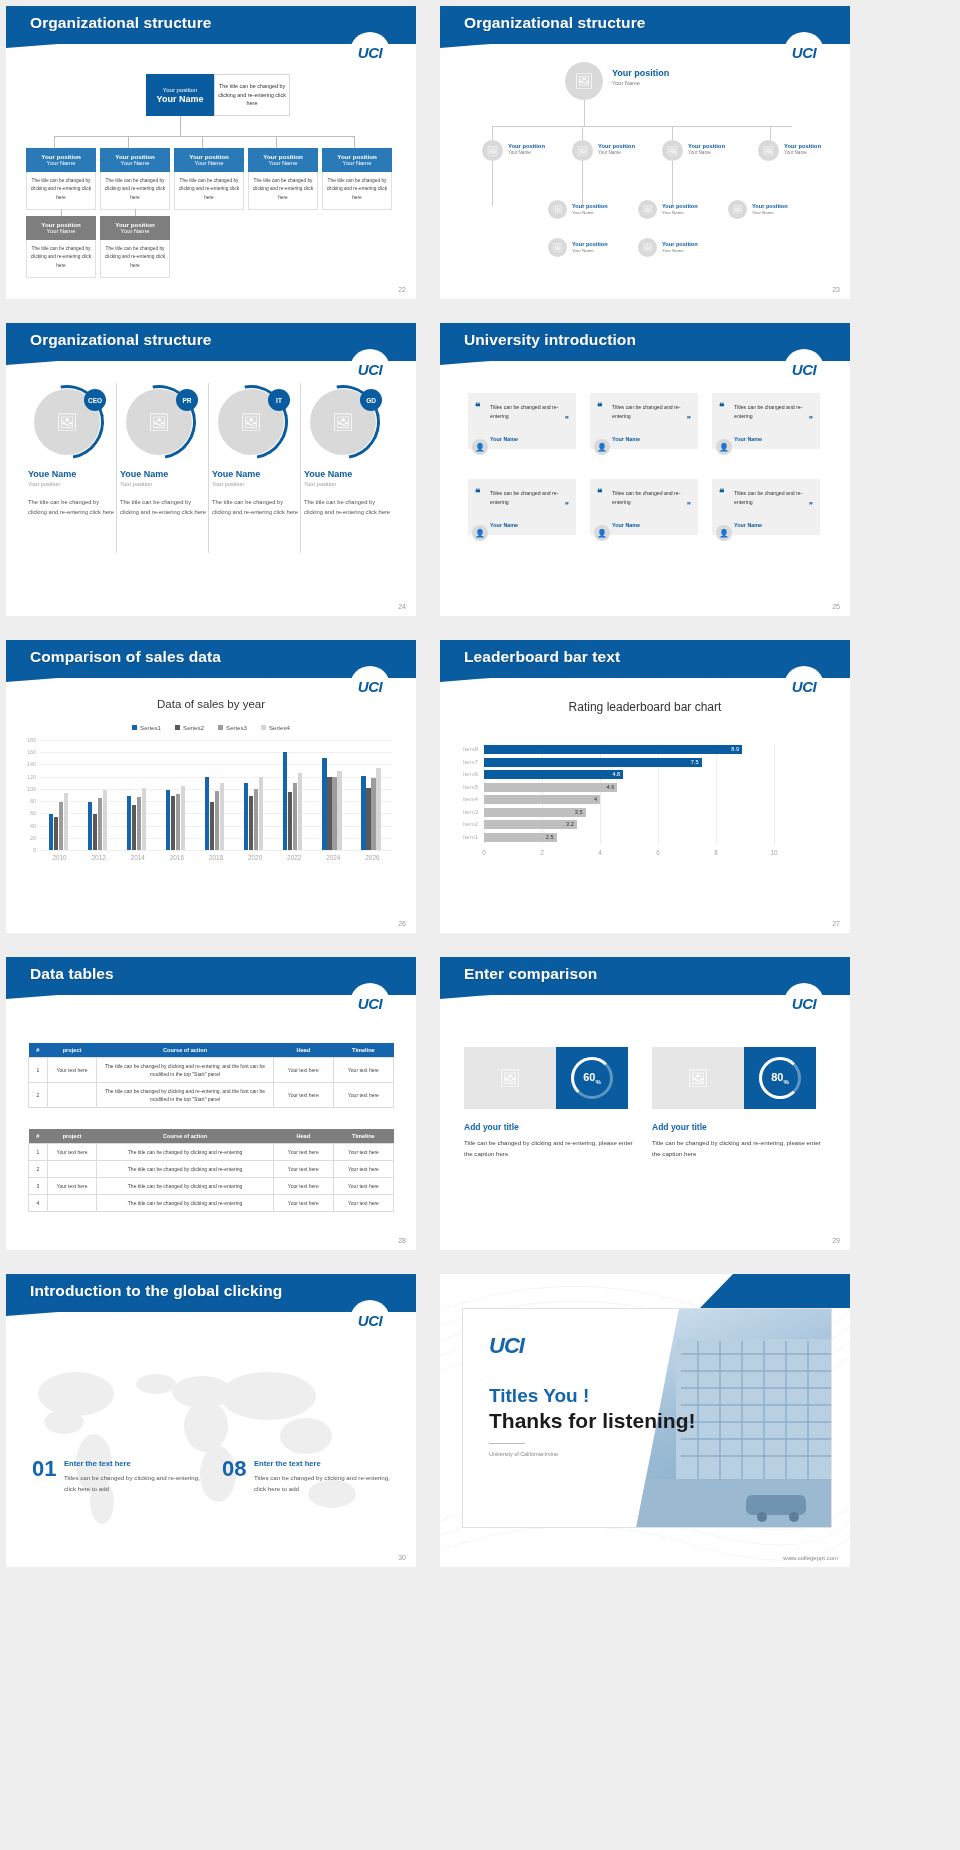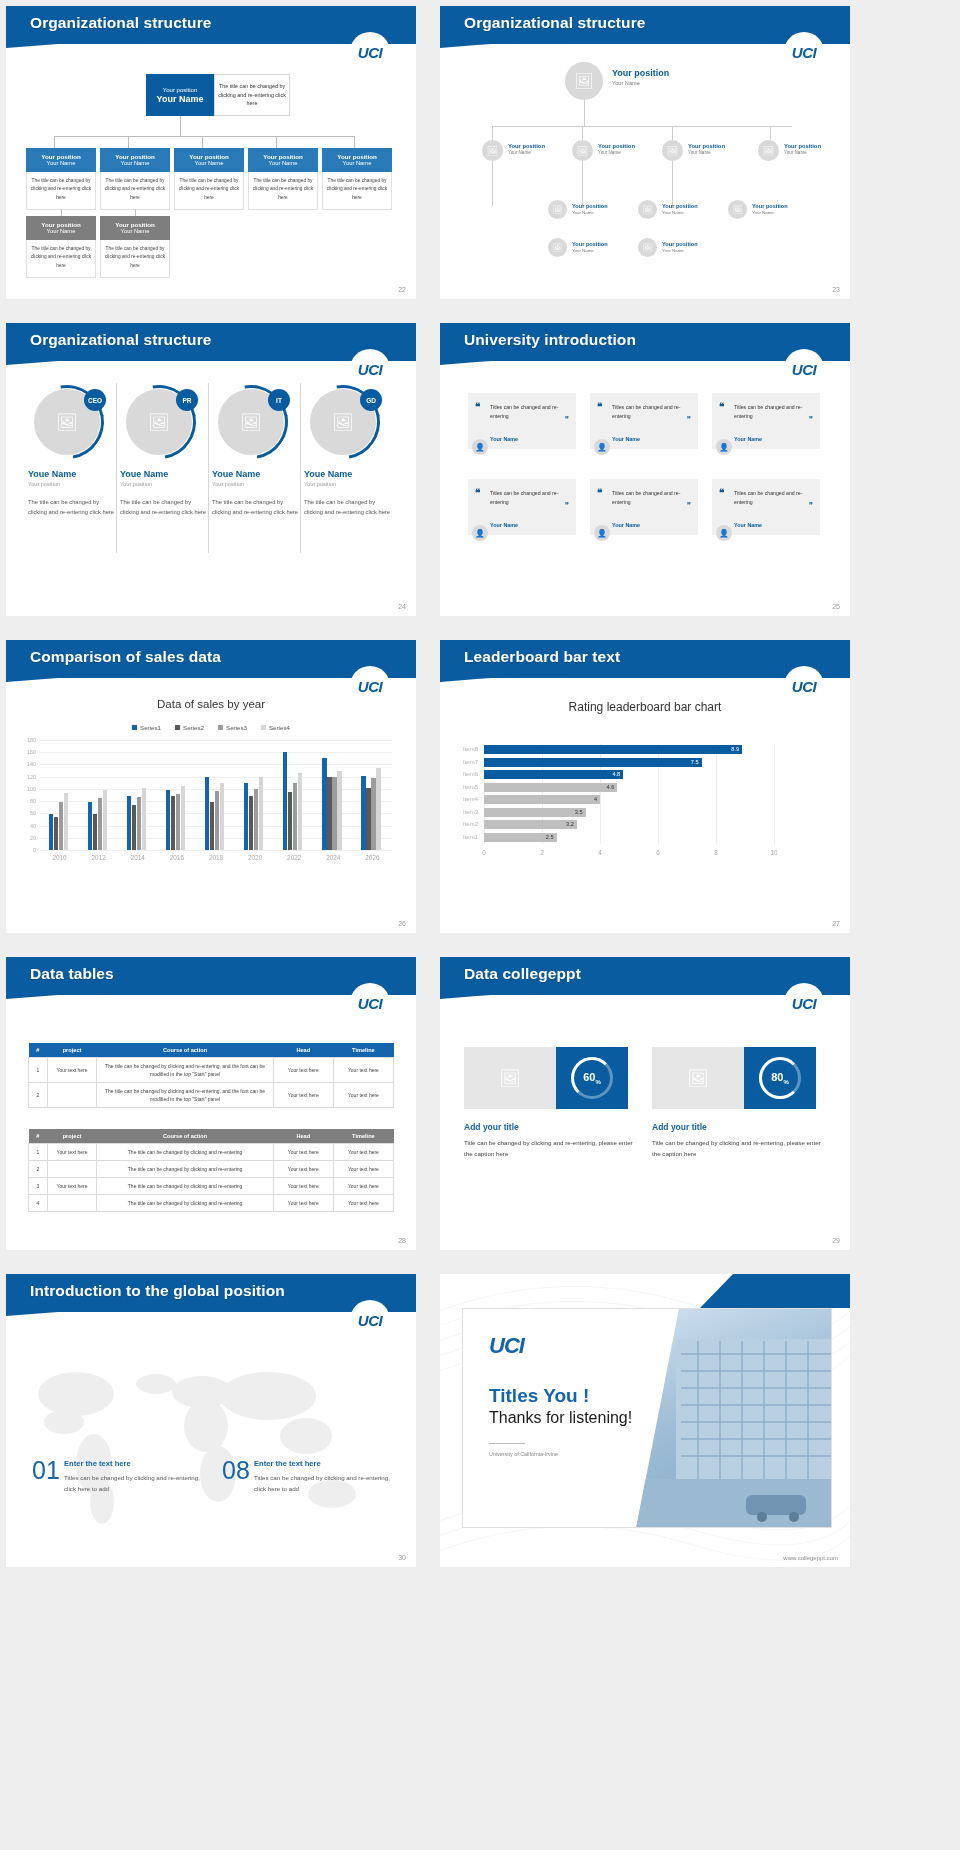--- a/index.html
+++ b/index.html
@@ -120,31 +120,31 @@
   .s29 .don { width:72px; background:#0A5CA0; display:flex; align-items:center; justify-content:center; }
   .s29 .don .ring2 { width:42px; height:42px; border-radius:50%; border:3px solid rgba(255,255,255,.35);
       display:flex; align-items:center; justify-content:center; position:relative;}
   .s29 .don .ring2 .arc2 { position:absolute; left:-3px; top:-3px; width:42px; height:42px;
       border-radius:50%; border:3px solid transparent; border-top-color:#fff; border-left-color:#fff;}
   .s29 .don .pc { color:#fff; font-size:11px; font-weight:bold; }
   .s29 .don .pc sub { font-size:6px; }
   .s29 .ttl { position:absolute; color:#1565AE; font-weight:bold; font-size:8.5px; }
   .s29 .cap { position:absolute; color:#444; font-size:6.2px; line-height:1.85; width:172px; }
   
-  .s30 .num { position:absolute; color:#1565AE; font-size:25px; font-weight:normal; }
+  .s30 .num { position:absolute; color:#1565AE; font-size:22px; font-weight:bold; }
   .s30 .hd2 { position:absolute; color:#1565AE; font-size:7.6px; font-weight:bold; }
   .s30 .bd2 { position:absolute; color:#555; font-size:6.2px; line-height:1.8; width:140px; }
   .s30 .mapbg { position:absolute; left:0; top:60px; width:410px; height:225px; opacity:.3;}
   
   .s31 .inner { position:absolute; left:22px; top:34px; width:370px; height:220px;
       background:#fff; border:1px solid #e0e0e0; overflow:hidden; }
   .s31 .logo2 { position:absolute; left:26px; top:24px; color:#1565AE;
       font-size:22px; font-weight:bold; font-style:italic; letter-spacing:-1px; }
   .s31 .ty { position:absolute; left:26px; top:76px; color:#1565AE; font-size:19px; font-weight:bold; }
-  .s31 .tl { position:absolute; left:26px; top:100px; color:#1b1b1b; font-size:16px; font-weight:normal; }
+  .s31 .tl { position:absolute; left:26px; top:100px; color:#1b1b1b; font-size:21px; font-weight:bold; }
   .s31 .rule { position:absolute; left:26px; top:134px; width:36px; height:1px; background:#bbb; }
   .s31 .sub { position:absolute; left:26px; top:142px; color:#888; font-size:5.4px; }
   .s31 .photo { position:absolute; right:0; top:0; width:195px; height:220px;
       background:linear-gradient(160deg,#cfe0ef 0%, #9ebdd6 45%, #7ea7c6 100%);
       clip-path: polygon(22% 0, 100% 0, 100% 100%, 0 100%); }
   .s31 .slant { position:absolute; right:0; top:0; width:120px; height:60px; background:#0A5CA0;
       clip-path: polygon(26% 0, 100% 0, 100% 100%, 0 100%); }
   .s31 .footer { position:absolute; right:12px; bottom:6px; color:#8a8a8a; font-size:6px; }
   .watermark { position:absolute; left:0; top:0; width:410px; height:293px; opacity:.35; }
 </style>
@@ -708,21 +708,21 @@
   <div class="pagenum">28</div>
 </div>
 
 <div class="slide s29">
   <div class="band">
     <div class="blue"></div>
     <svg width="410" height="20" viewBox="0 0 410 20">
           <path d="M0 12 Q205 -6 410 8 L410 0 L0 0 Z" fill="#0A5CA0"></path>
         </svg>
   </div>
-  <div class="slide-title">Data collegeppt</div>
+  <div class="slide-title">Enter comparison</div>
   <div class="logo">UCI</div>
 
   <div class="block" style="left:24px;top:90px;">
     <div class="ph" style="font-size:17px;color:#fff;">
           <span>🖼</span>
         </div>
     <div class="don">
       <div class="ring2">
             <div class="arc2"></div>
         <div class="pc"><span>60</span><sub>%</sub></div>
@@ -763,21 +763,21 @@
       <ellipse cx="326" cy="160" rx="24" ry="14"></ellipse>
           <ellipse cx="150" cy="50" rx="20" ry="10"></ellipse>
     </g>
   </svg>
   <div class="band">
     <div class="blue"></div>
     <svg width="410" height="20" viewBox="0 0 410 20">
           <path d="M0 12 Q205 -6 410 8 L410 0 L0 0 Z" fill="#0A5CA0"></path>
         </svg>
   </div>
-  <div class="slide-title">Introduction to the global position</div>
+  <div class="slide-title">Introduction to the global clicking</div>
   <div class="logo">UCI</div>
 
   <div class="num" style="left:26px;top:182px;">01</div>
   <div class="hd2" style="left:58px;top:185px;">Enter the text here</div>
   <div class="bd2" style="left:58px;top:198px;">Titles can be changed by clicking and re-entering, click here to add</div>
 
   <div class="num" style="left:216px;top:182px;">08</div>
   <div class="hd2" style="left:248px;top:185px;">Enter the text here</div>
   <div class="bd2" style="left:248px;top:198px;">Titles can be changed by clicking and re-entering, click here to add</div>
   <div class="pagenum">30</div>

